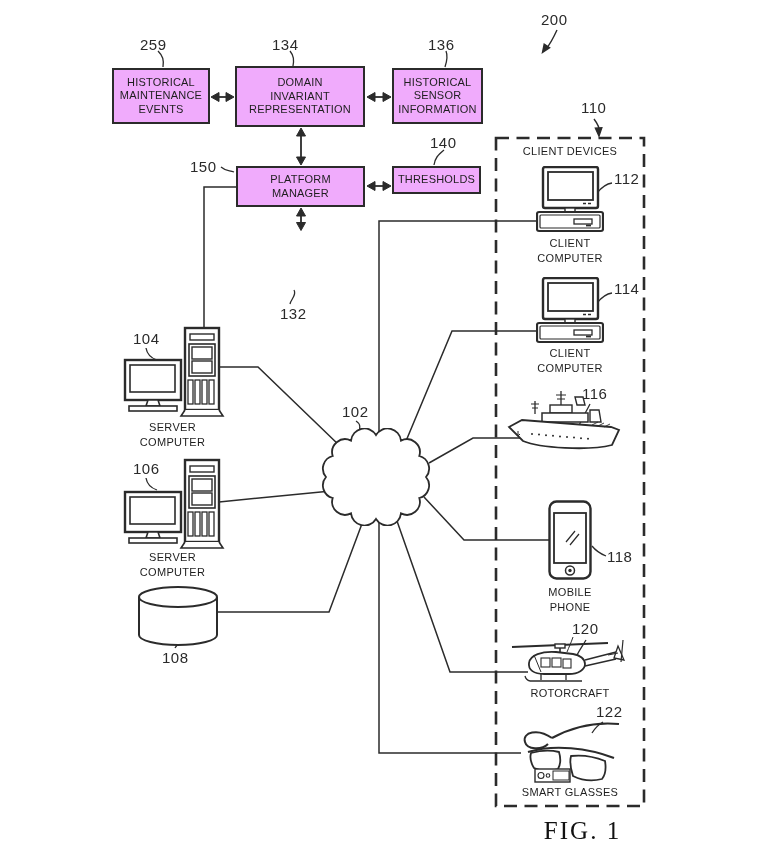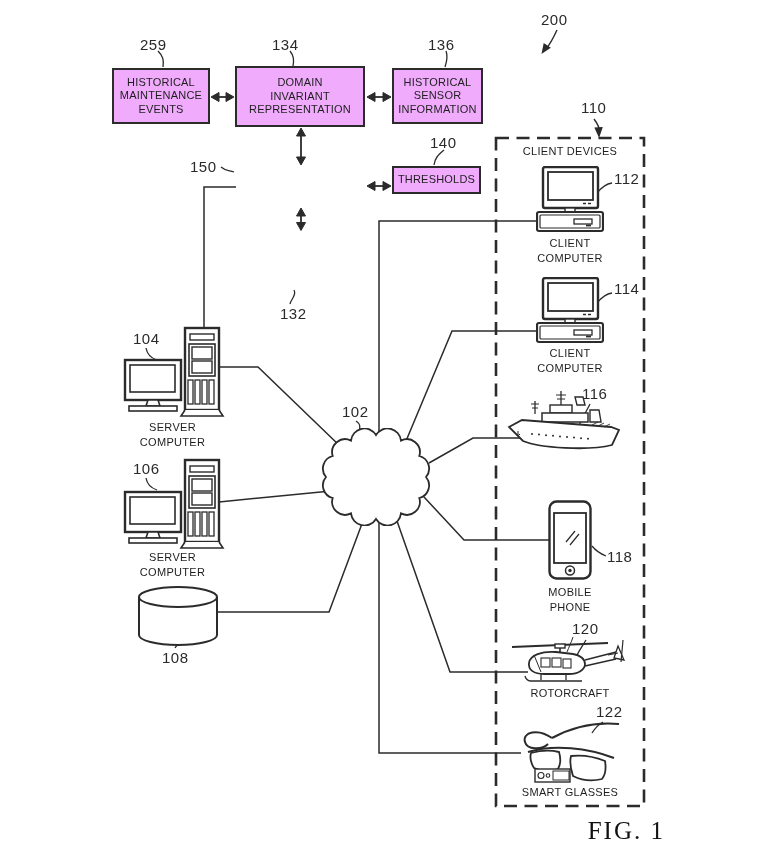--- a/index.html
+++ b/index.html
@@ -3,21 +3,21 @@
 <meta charset="utf-8">
 <style>
   html,body{margin:0;padding:0;background:#fff;}
   body{font-family:"Liberation Sans", sans-serif;}
   .stage{position:relative;width:768px;height:854px;background:#fff;overflow:hidden;}
   .abs{position:absolute;}
   .blk{position:absolute;border:2px solid #2b2b2b;background:#f0abfc;display:flex;align-items:center;justify-content:center;
        text-align:center;font-size:11px;line-height:13.5px;letter-spacing:.2px;color:#1e1e1e;white-space:pre-line;box-sizing:border-box;}
   .cap{position:absolute;text-align:center;font-size:11px;line-height:15px;letter-spacing:.3px;color:#1e1e1e;white-space:pre-line;}
   .ref{position:absolute;font-size:15px;letter-spacing:.5px;color:#2a2a2a;}
-  .figcap{position:absolute;font-family:"Liberation Serif", serif;font-size:25px;letter-spacing:2px;color:#111;text-align:right;}
+  .figcap{position:absolute;font-family:"Liberation Serif", serif;font-size:25px;letter-spacing:2px;color:#111;text-align:center;}
   svg{display:block;}
 </style>
 </head>
 <body>
 
 <div class="stage">
 
   <svg class="abs" style="left:0;top:0" width="768" height="854" viewBox="0 0 768 854">
     <g stroke="#2b2b2b" fill="none" stroke-width="1.5">
 
@@ -91,20 +91,22 @@
 
   <div class="blk" style="left:112px;top:68px;width:98px;height:56px">HISTORICAL
 MAINTENANCE
 EVENTS</div>
   <div class="blk" style="left:235px;top:66px;width:130px;height:61px">DOMAIN
 INVARIANT
 REPRESENTATION</div>
   <div class="blk" style="left:392px;top:68px;width:91px;height:56px">HISTORICAL
 SENSOR
 INFORMATION</div>
+  <div class="blk" style="left:236px;top:166px;width:129px;height:41px">PLATFORM
+MANAGER</div>
   <div class="blk" style="left:392px;top:166px;width:89px;height:28px">THRESHOLDS</div>
 
   <div class="ref" style="left:541px;top:11px">200</div>
   <div class="ref" style="left:581px;top:99px">110</div>
   <div class="ref" style="left:140px;top:36px">259</div>
   <div class="ref" style="left:272px;top:36px">134</div>
   <div class="ref" style="left:428px;top:36px">136</div>
   <div class="ref" style="left:190px;top:158px">150</div>
   <div class="ref" style="left:430px;top:134px">140</div>
   <div class="ref" style="left:280px;top:305px">132</div>

